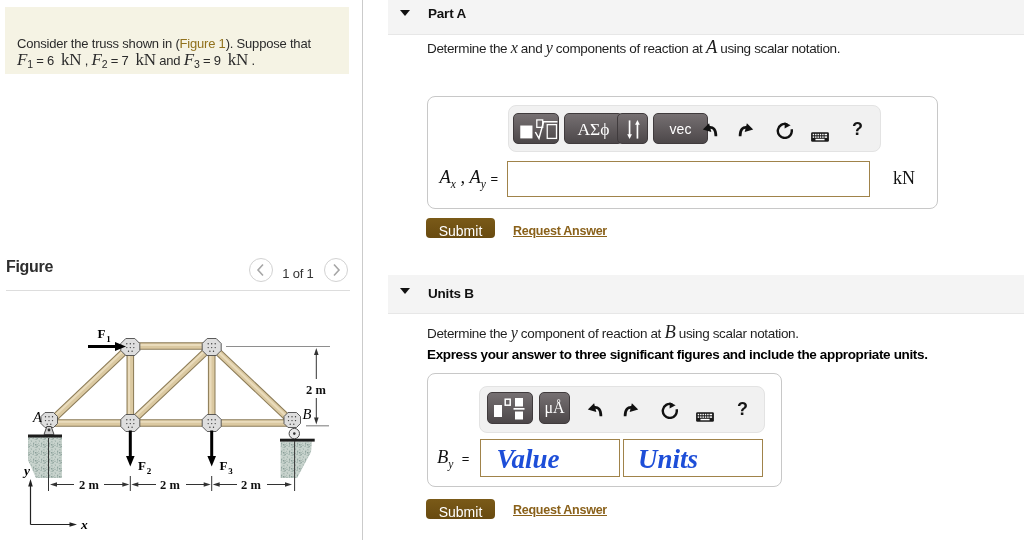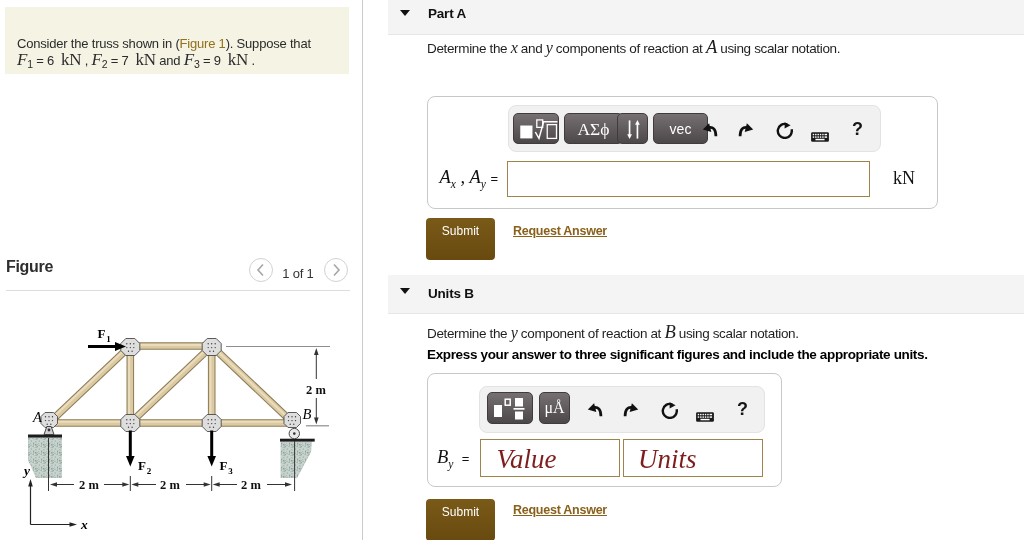--- a/index.html
+++ b/index.html
@@ -32,24 +32,24 @@
   .tbtn{position:absolute;top:112.5px;height:31.5px;border-radius:5px;
         background:linear-gradient(#767072,#4c4749);border:1px solid #403b3d;
         color:#fff;text-align:center;box-sizing:border-box;}
   .tbtnB{top:392px;}
   .serifw{font-family:"Liberation Serif",serif;color:#fff;}
   .ansinput{background:#fff;border:1.5px solid #a0834a;box-sizing:border-box;}
   .sublab{font-family:"Liberation Serif",serif;font-style:italic;font-size:18.5px;color:#111;}
   .sublab sub{font-size:11.5px;font-style:italic;}
   .eqsign{font-family:"Liberation Sans",sans-serif;font-style:normal;font-size:13px;}
   .unit{font-family:"Liberation Serif",serif;font-size:18px;color:#111;}
-  .submit{width:69px;height:42px;border-radius:4px;background:linear-gradient(#7a5a18,#684a10);
-          color:#fff;font-size:12px;text-align:center;line-height:26px;}
+  .submit{width:69px;height:20px;border-radius:4px;background:linear-gradient(#7a5a18,#684a10);
+          color:#fff;font-size:14px;text-align:center;line-height:26px;}
   .reqans{font-size:12.5px;font-weight:bold;color:#8a611a;text-decoration:underline;letter-spacing:-0.25px;}
-  .ph{font-family:"Liberation Serif",serif;font-style:italic;font-size:27px;color:#7f1d1d;}
+  .ph{font-family:"Liberation Serif",serif;font-style:italic;font-size:27px;color:#1d4ed8;font-weight:bold;}
 </style>
 </head>
 <body>
 <div id="page">
 
   <div class="abs" id="intro"></div>
   <div class="abs" id="introtxt">Consider the truss shown in (<span class="figlink">Figure 1</span>). Suppose that<br>
   <span class="mF">F</span><span class="msub">1</span> <span class="eqsign">= 6</span>&nbsp; <span class="mkN">kN</span> , <span class="mF">F</span><span class="msub">2</span> <span class="eqsign">= 7</span>&nbsp; <span class="mkN">kN</span> and <span class="mF">F</span><span class="msub">3</span> <span class="eqsign">= 9</span>&nbsp; <span class="mkN">kN</span> .</div>
   <div class="abs" id="figtitle">Figure</div>
   <div class="abs pagecirc" style="left:249px;top:258px;"><svg width="22" height="22" viewBox="0 0 22 22">

